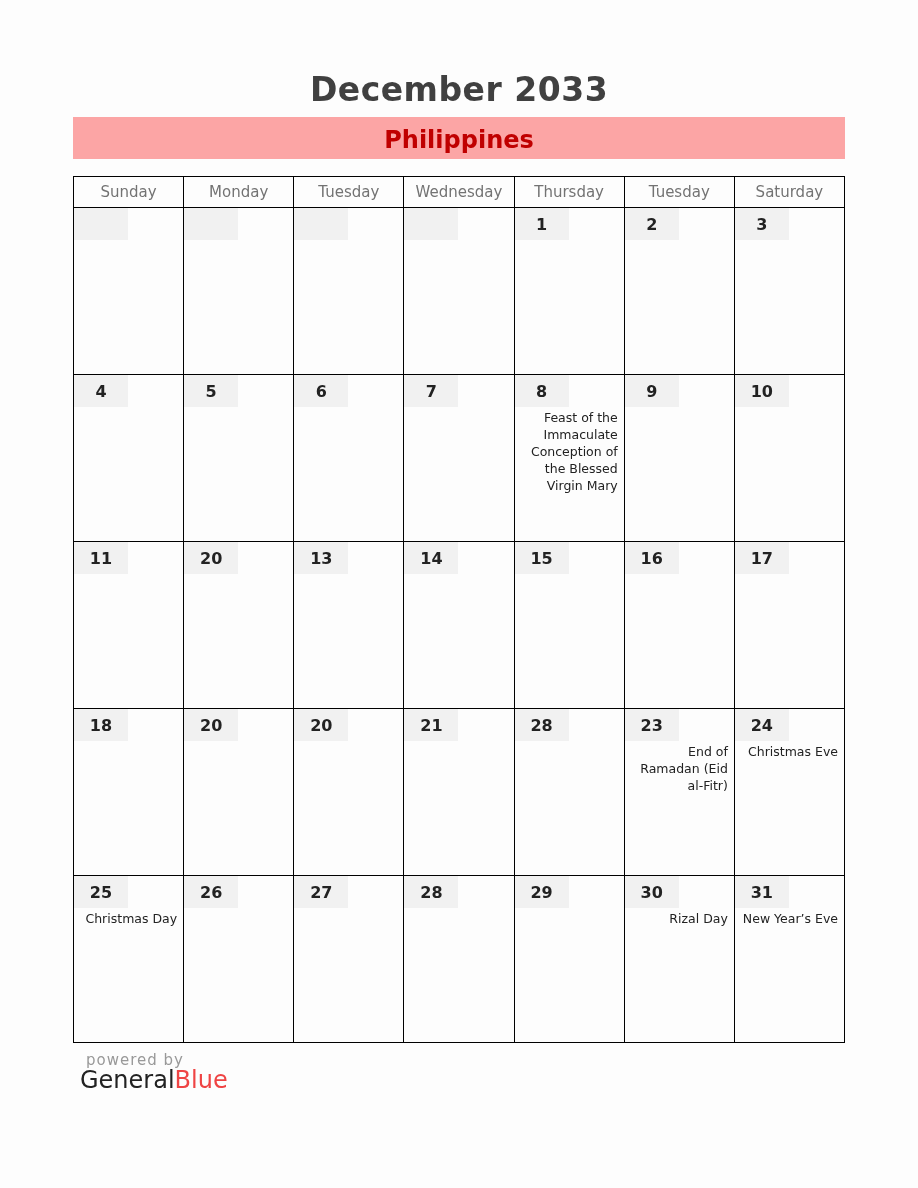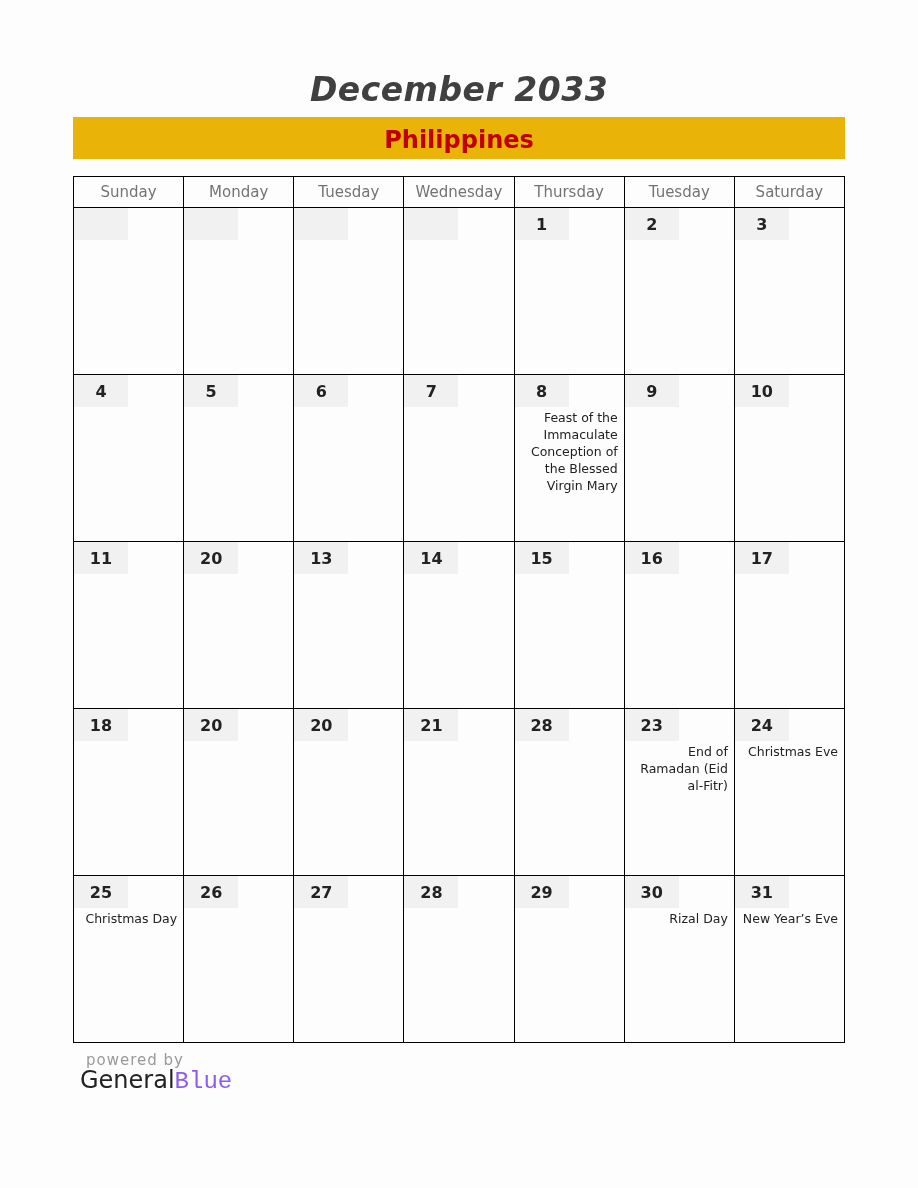--- a/index.html
+++ b/index.html
@@ -1,27 +1,27 @@
 <!DOCTYPE html>
 <html><head>
 <meta charset="utf-8">
 <style>
   html, body { margin:0; padding:0; background:#fdfdfd; }
   body { width:918px; height:1188px; position:relative; font-family:"DejaVu Sans", sans-serif; }
-  .title { position:absolute; left:0; width:918px; top:70px; text-align:center; font-size:33px; font-weight:bold; color:#404040; letter-spacing:0.5px;font-style:italic; }
-  .country-band { position:absolute; left:73px; top:117px; width:772px; height:42px; background:#eab308; }
+  .title { position:absolute; left:0; width:918px; top:70px; text-align:center; font-size:33px; font-weight:bold; color:#404040; letter-spacing:0.5px; }
+  .country-band { position:absolute; left:73px; top:117px; width:772px; height:42px; background:#fca5a5; }
   .country { display:block; text-align:center; line-height:46px; font-size:24px; font-weight:bold; color:#c00000; }
   table.cal { position:absolute; left:73px; top:176px; width:772px; border-collapse:collapse; table-layout:fixed; }
   table.cal th { height:30px; border:1px solid #000; font-weight:normal; font-size:15px; color:#737373; padding:0; text-align:center; }
   table.cal td { height:166px; border:1px solid #000; vertical-align:top; padding:0; position:relative; }
   .daynum { display:block; width:54px; height:32px; background:#f1f1f1; font-weight:bold; font-size:16px; color:#222; text-align:center; line-height:34px; }
   .event { display:block; padding:2px 6px 0 8px; font-size:12.5px; line-height:17px; color:#222;text-align:right; }
   .powered { position:absolute; left:86px; top:1051px; font-size:15px; color:#999; letter-spacing:1px; }
   .brand { position:absolute; left:80px; top:1066px; font-size:24px; color:#222; }
-  .brand .blue { color:#8b5cf6;font-family:Liberation Mono, monospace; }
+  .brand .blue { color:#ef4444; }
 </style>
 </head>
 <body>
 
 <div class="title">December 2033</div>
 <div class="country-band">
   <span class="country">Philippines</span>
 </div>
 
 <table class="cal">

